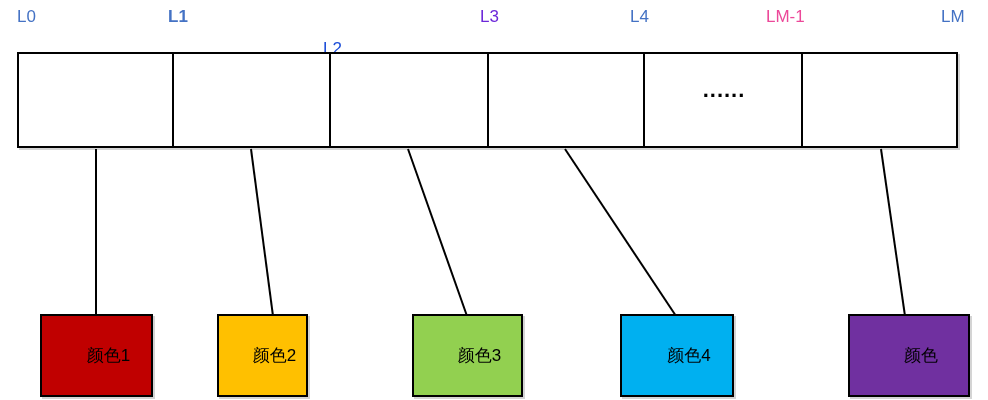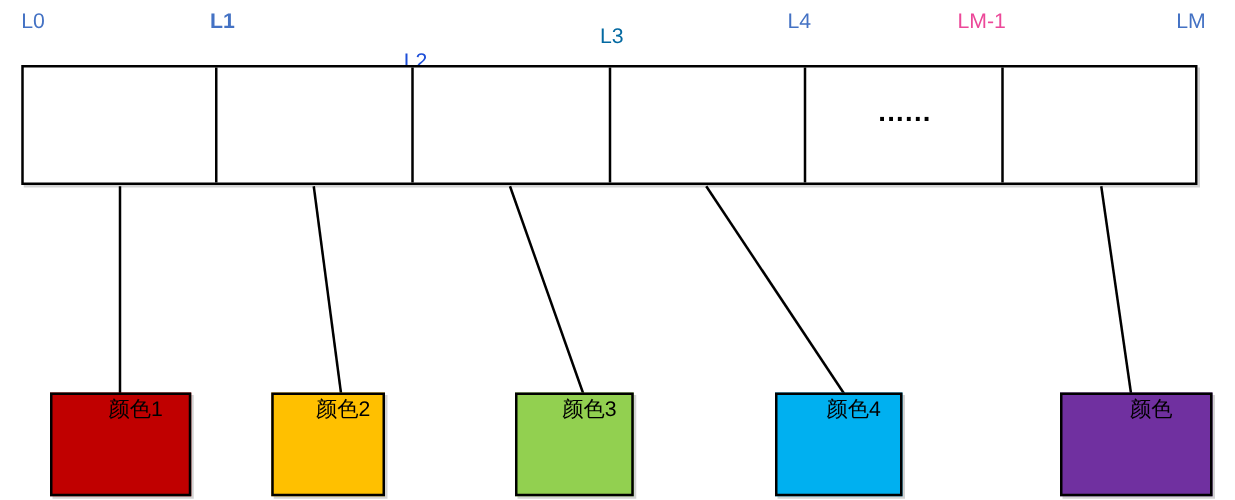--- a/index.html
+++ b/index.html
@@ -77,56 +77,56 @@
   }
 
   
   .cbox {
     position: absolute;
     top: 314px;
     height: 83px;
     box-sizing: border-box;
     border: 2px solid #000000;
     display: flex;
-    align-items: flex-start;
+    align-items: center;
     justify-content: center;
     z-index: 2;
     box-shadow: 2px 2px 0 rgba(160,160,160,0.45);
     padding-left: 24px;
   }
   .cbox .cbox-label {
     font-size: 17px;
     color: #000000;
     white-space: nowrap;
   }
   .cbox.b1 { left: 40px;  width: 113px; }
   .cbox.b2 { left: 217px; width: 91px; }
-  .cbox.b3 { left: 412px; width: 95px; }
-  .cbox.b4 { left: 620px; width: 102px; }
+  .cbox.b3 { left: 412px; width: 111px; }
+  .cbox.b4 { left: 620px; width: 114px; }
   .cbox.b5 { left: 848px; width: 122px; }
 
   
   .hidden-edge {
     position: absolute;
     left: 959px;
     top: 316px;
     width: 7px;
     height: 80px;
     z-index: 1;
   }
 </style>
 </head>
 <body>
 
 <div class="canvas">
 
   <span class="axis-label l0" style="color: rgb(68, 114, 196);">L0</span>
   <span class="axis-label l1" style="color: rgb(68, 114, 196);">L1</span>
   <span class="axis-label l2" style="color: #1d4ed8; margin-top: 32px;">L2</span>
-  <span class="axis-label l3" style="color: #0369a1; margin-top: 12px;">L3</span>
+  <span class="axis-label l3" style="color: #6d28d9;">L3</span>
   <span class="axis-label l4" style="color: rgb(68, 114, 196); text-align: center;">L4</span>
   <span class="axis-label lm1" style="color: #ec4899; text-align: right;">LM-1</span>
   <span class="axis-label lm" style="color: rgb(68, 114, 196);">LM</span>
 
   <div class="bar">
     <div class="divider d1"></div>
     <div class="divider d2"></div>
     <div class="divider d3"></div>
     <div class="divider d4"></div>
     <div class="divider d5"></div>

